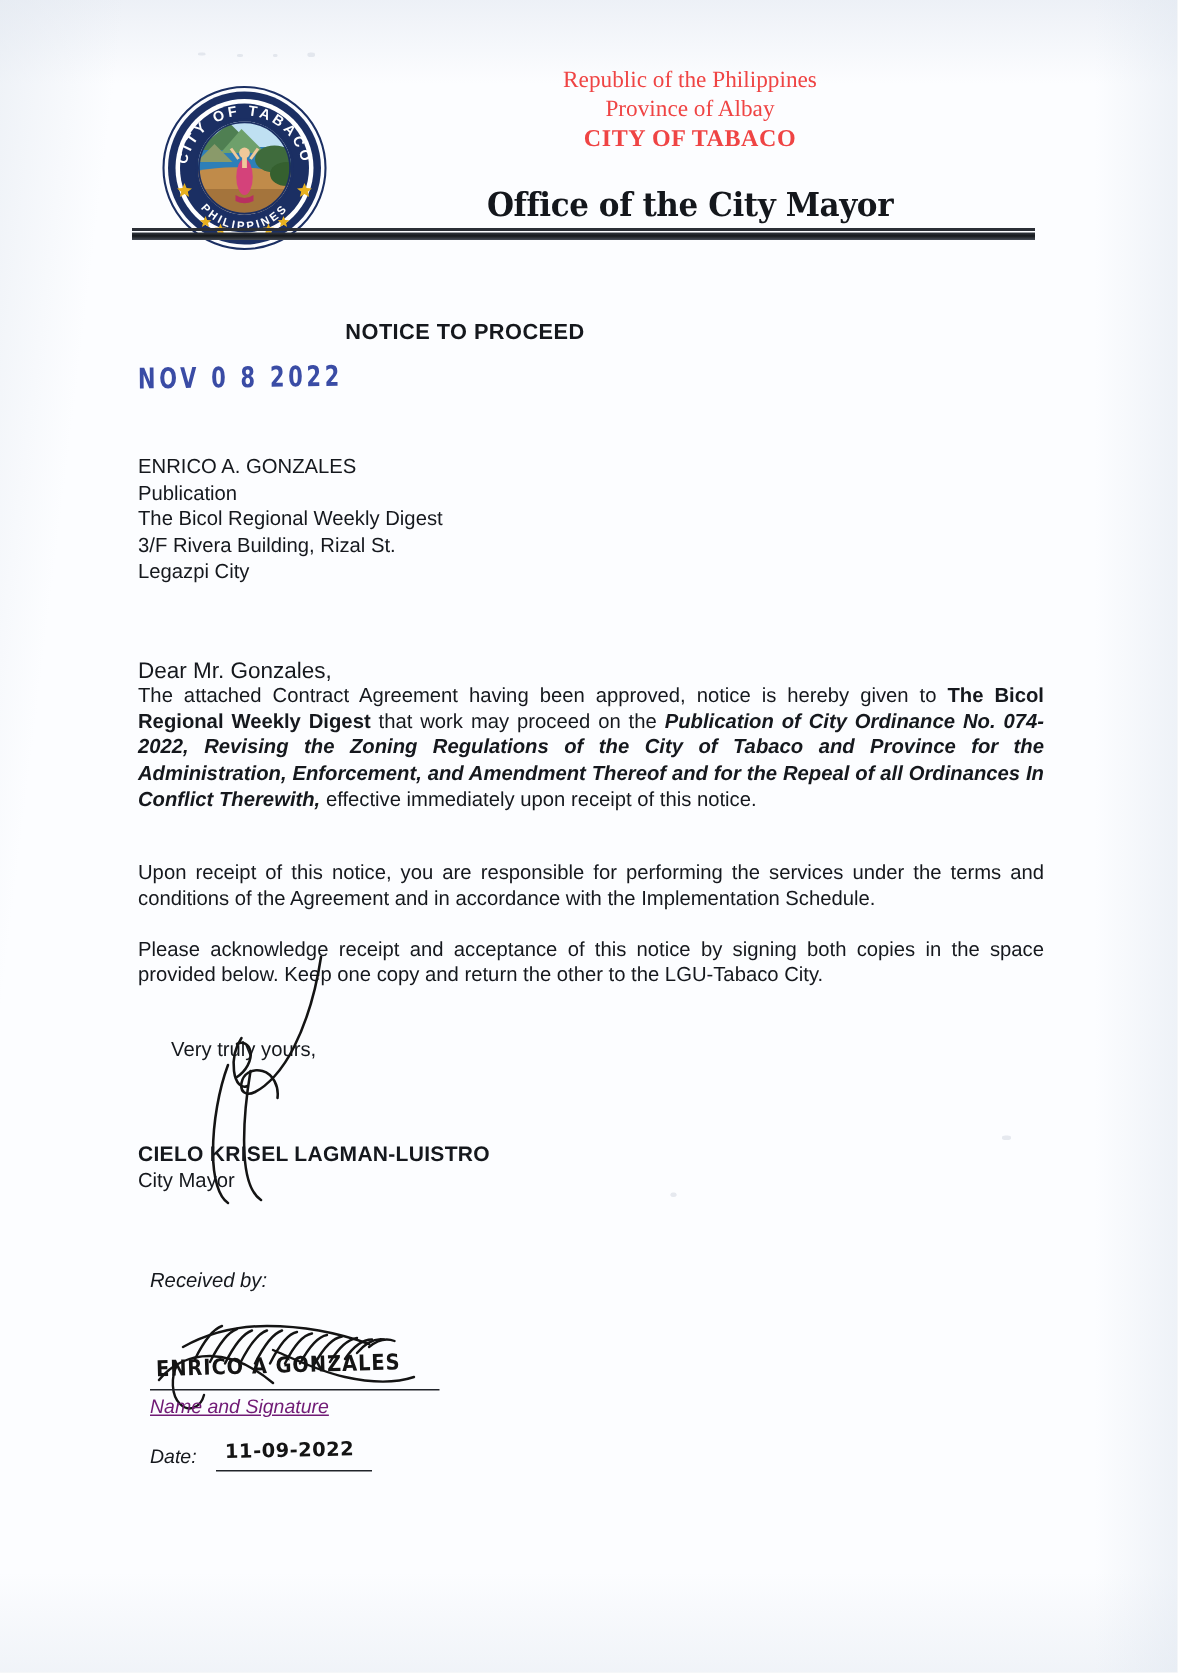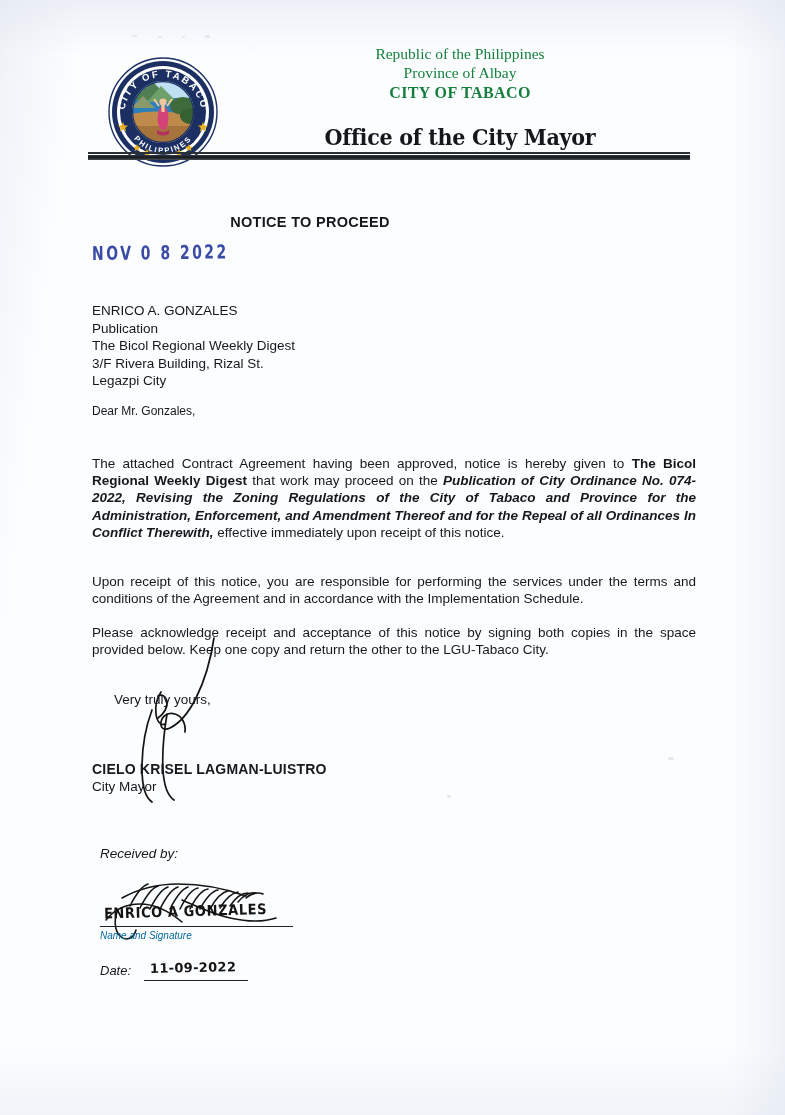--- a/index.html
+++ b/index.html
@@ -44,21 +44,21 @@
     width: 112px;
     height: 112px;
   }
   .hdr-lines {
     position: absolute;
     left: 230px;
     top: 44px;
     width: 460px;
     text-align: center;
     font-family: "Liberation Serif", serif;
-    color: #15803d;
+    color: #ef4444;
   }
   .hdr-lines .l1,
   .hdr-lines .l2 {
     font-size: 15.5px;
     line-height: 19px;
   }
   .hdr-lines .l3 {
     font-size: 16px;
     font-weight: bold;
     line-height: 21px;
@@ -125,22 +125,22 @@
     top: 302px;
     font-size: 13.5px;
     line-height: 17.5px;
     color: #15181d;
   }
   .addr .b { font-weight: normal; }
 
   .salute {
     position: absolute;
     left: 92px;
-    top: 404px;
-    font-size: 12px;
+    top: 439px;
+    font-size: 15px;
     color: #15181d;
   }
 
   .para {
     position: absolute;
     left: 92px;
     width: 604px;
     font-size: 13.5px;
     line-height: 17.2px;
     text-align: justify;
@@ -190,23 +190,24 @@
     left: 100px;
     top: 926px;
     width: 193px;
     height: 1.4px;
     background: #20242a;
   }
   .recv-caption {
     position: absolute;
     left: 100px;
     top: 930px;
-    font-size: 10px;
+    font-size: 13px;
     font-style: italic;
-    color: #0369a1;
+    color: #701a75;
+    text-decoration: underline;
   }
   .date-label {
     position: absolute;
     left: 100px;
     top: 963px;
     font-size: 13px;
     font-style: italic;
     color: #15181d;
   }
   .date-line {

